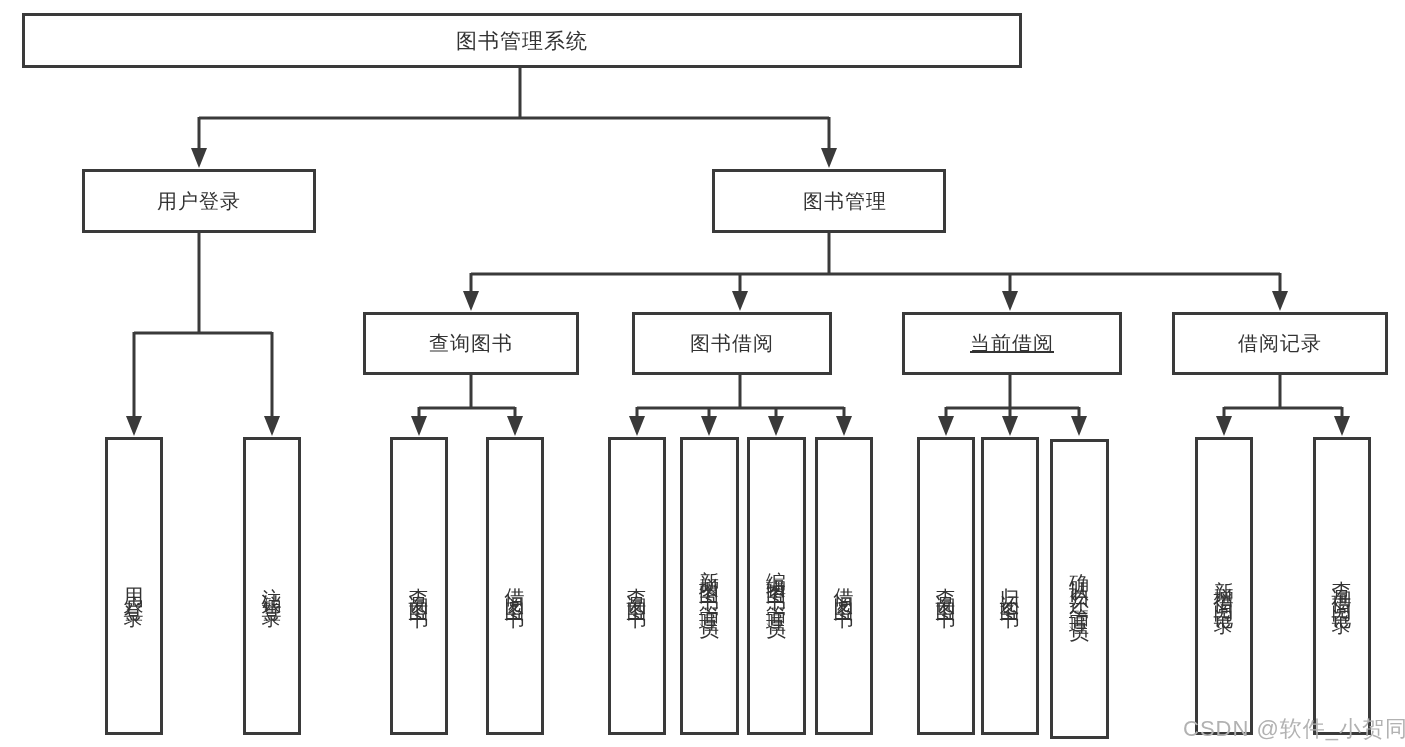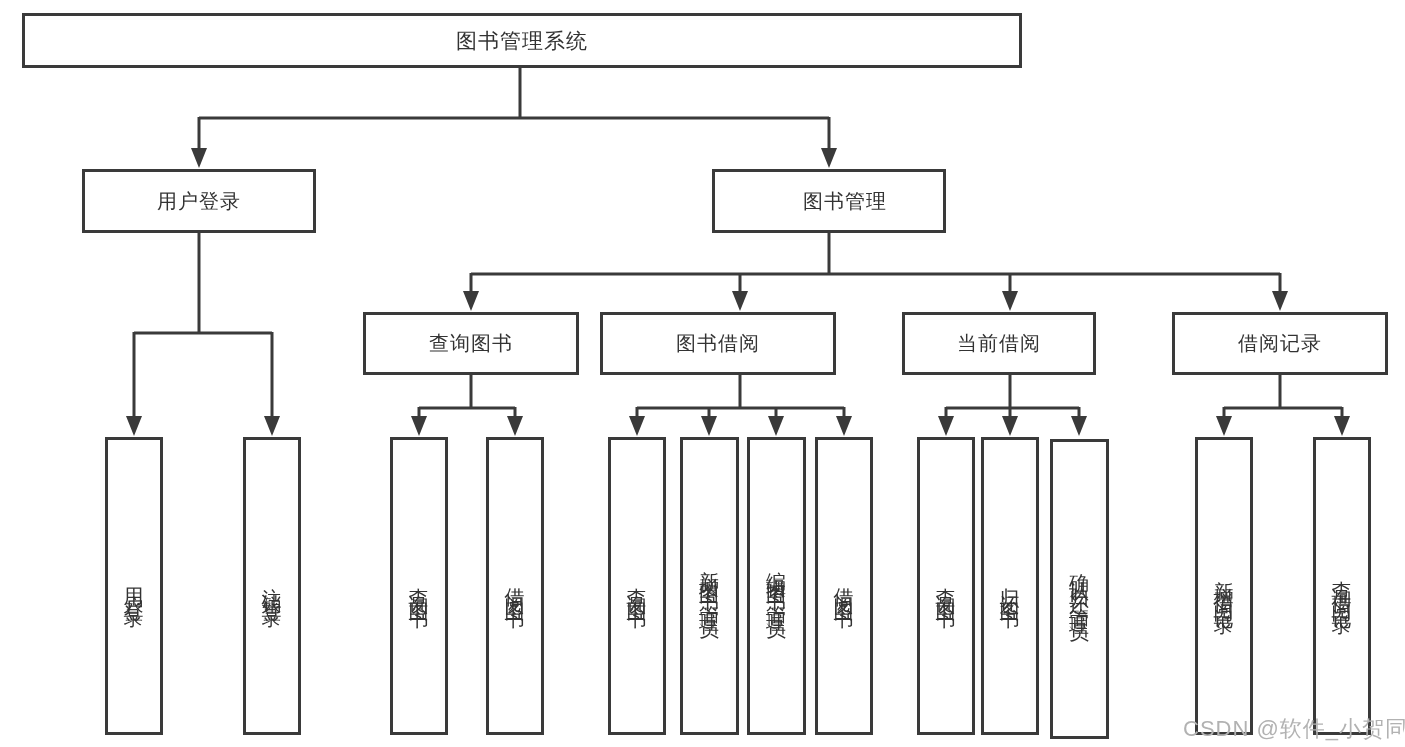--- a/index.html
+++ b/index.html
@@ -7,21 +7,20 @@
     padding: 0;
     background: #ffffff;
   }
   #stage {
     position: relative;
     width: 1405px;
     height: 747px;
     background: #ffffff;
     font-family: "Liberation Sans", "DejaVu Sans", sans-serif;
     overflow: hidden;
-    border-radius: 24px;
   }
   .connectors {
     position: absolute;
     left: 0;
     top: 0;
     pointer-events: none;
   }
   .box {
     position: absolute;
     box-sizing: border-box;
@@ -117,22 +116,22 @@
       <polygon points="1334,416 1350,416 1342,436"></polygon>
     </g>
   </svg>
 
   <div class="box root" style="left:22px; top:13px; width:1000px; height:55px;">图书管理系统</div>
 
   <div class="box" style="left:82px; top:169px; width:234px; height:64px;">用户登录</div>
   <div class="box" style="left:712px; top:169px; width:234px; height:64px;padding-left:32px;">图书管理</div>
 
   <div class="box" style="left:363px; top:312px; width:216px; height:63px;">查询图书</div>
-  <div class="box" style="left:600px; top:312px; width:236px; height:63px;">图书借阅</div>
-  <div class="box" style="left:902px; top:312px; width:194px; height:63px;">当前借阅</div>
+  <div class="box" style="left:632px; top:312px; width:200px; height:63px;">图书借阅</div>
+  <div class="box" style="left:902px; top:312px; width:220px; height:63px;text-decoration:underline;">当前借阅</div>
   <div class="box" style="left:1172px; top:312px; width:216px; height:63px;font-family:Liberation Mono, monospace;">借阅记录</div>
 
   <div class="vbox" style="left:105px; top:437px; width:58px; height:298px;">
     <span class="vtext">用户登录</span>
   </div>
   <div class="vbox" style="left:243px; top:437px; width:58px; height:298px;">
     <span class="vtext">注销登录</span>
   </div>
 
   <div class="vbox" style="left:390px; top:437px; width:58px; height:298px;">

